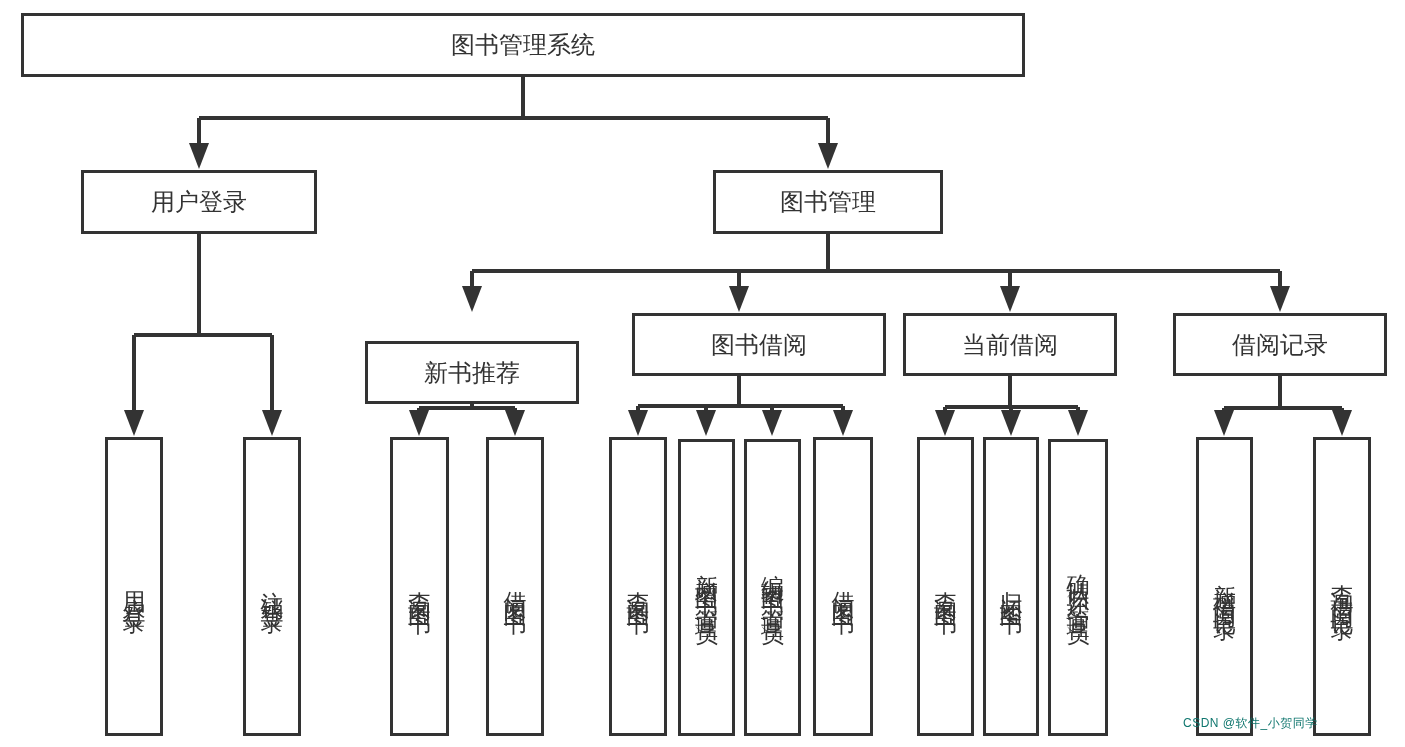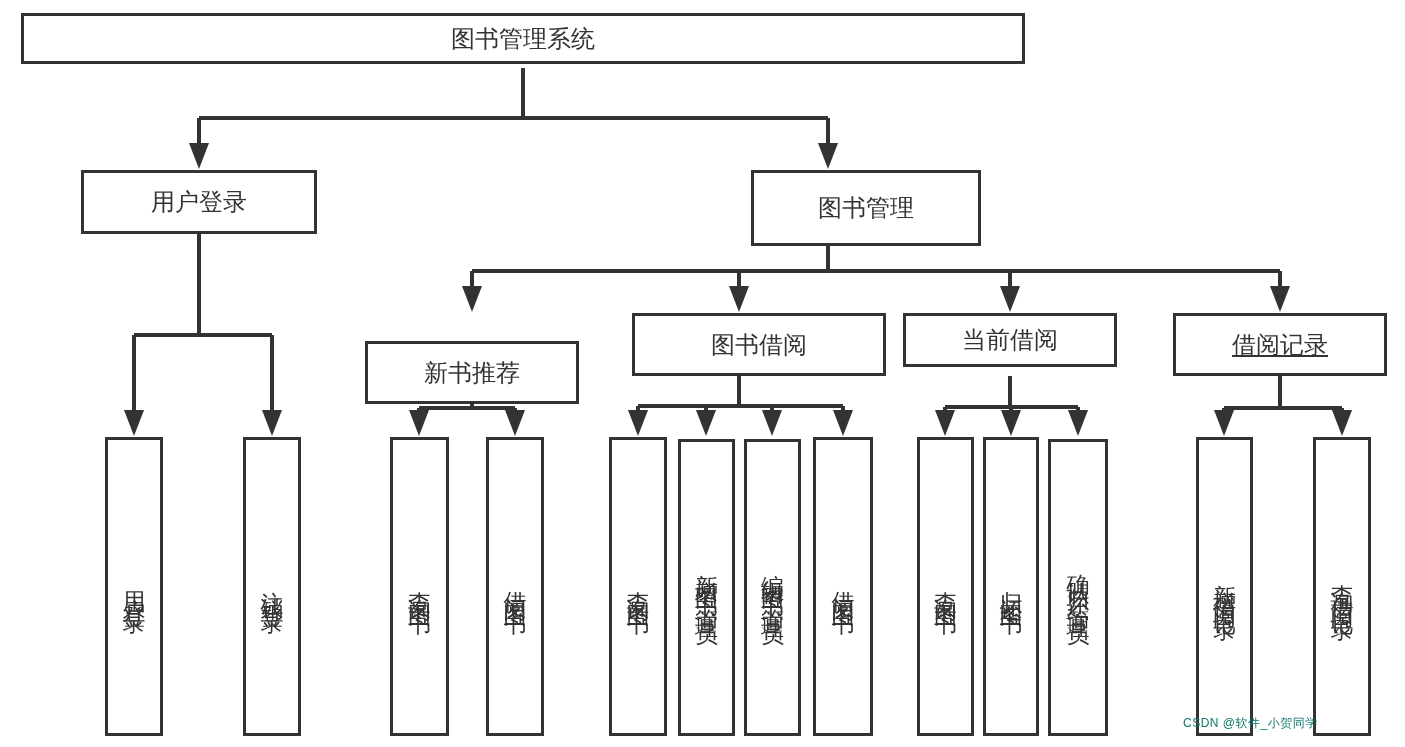--- a/index.html
+++ b/index.html
@@ -60,41 +60,41 @@
       <polygon points="762,410 782,410 772,436"></polygon>
       <polygon points="833,410 853,410 843,436"></polygon>
       <polygon points="935,410 955,410 945,436"></polygon>
       <polygon points="1001,410 1021,410 1011,436"></polygon>
       <polygon points="1068,410 1088,410 1078,436"></polygon>
       <polygon points="1214,410 1234,410 1224,436"></polygon>
       <polygon points="1332,410 1352,410 1342,436"></polygon>
     </g>
   </svg>
 
-  <div class="box" style="left:21px;top:13px;width:1004px;height:51px;">
+  <div class="box" style="left:21px;top:13px;width:1004px;height:64px;">
     <span class="h-label">图书管理系统</span>
   </div>
 
   <div class="box" style="left:81px;top:170px;width:236px;height:64px;">
     <span class="h-label">用户登录</span>
   </div>
-  <div class="box" style="left:751px;top:170px;width:230px;height:76px;">
+  <div class="box" style="left:713px;top:170px;width:230px;height:64px;">
     <span class="h-label">图书管理</span>
   </div>
 
   <div class="box" style="left:365px;top:313px;width:214px;height:63px;margin-top:28px;">
     <span class="h-label">新书推荐</span>
   </div>
   <div class="box" style="left:632px;top:313px;width:254px;height:63px;">
     <span class="h-label">图书借阅</span>
   </div>
-  <div class="box" style="left:903px;top:313px;width:214px;height:54px;">
+  <div class="box" style="left:903px;top:313px;width:214px;height:63px;">
     <span class="h-label">当前借阅</span>
   </div>
-  <div class="box" style="left:1173px;top:313px;width:214px;height:63px;text-decoration:underline;">
+  <div class="box" style="left:1173px;top:313px;width:214px;height:63px;">
     <span class="h-label">借阅记录</span>
   </div>
 
   <div class="box" style="left:105px;top:437px;width:58px;height:299px;">
     <span class="v-label">用户登录</span>
   </div>
   <div class="box" style="left:243px;top:437px;width:58px;height:299px;">
     <span class="v-label">注销登录</span>
   </div>
 

